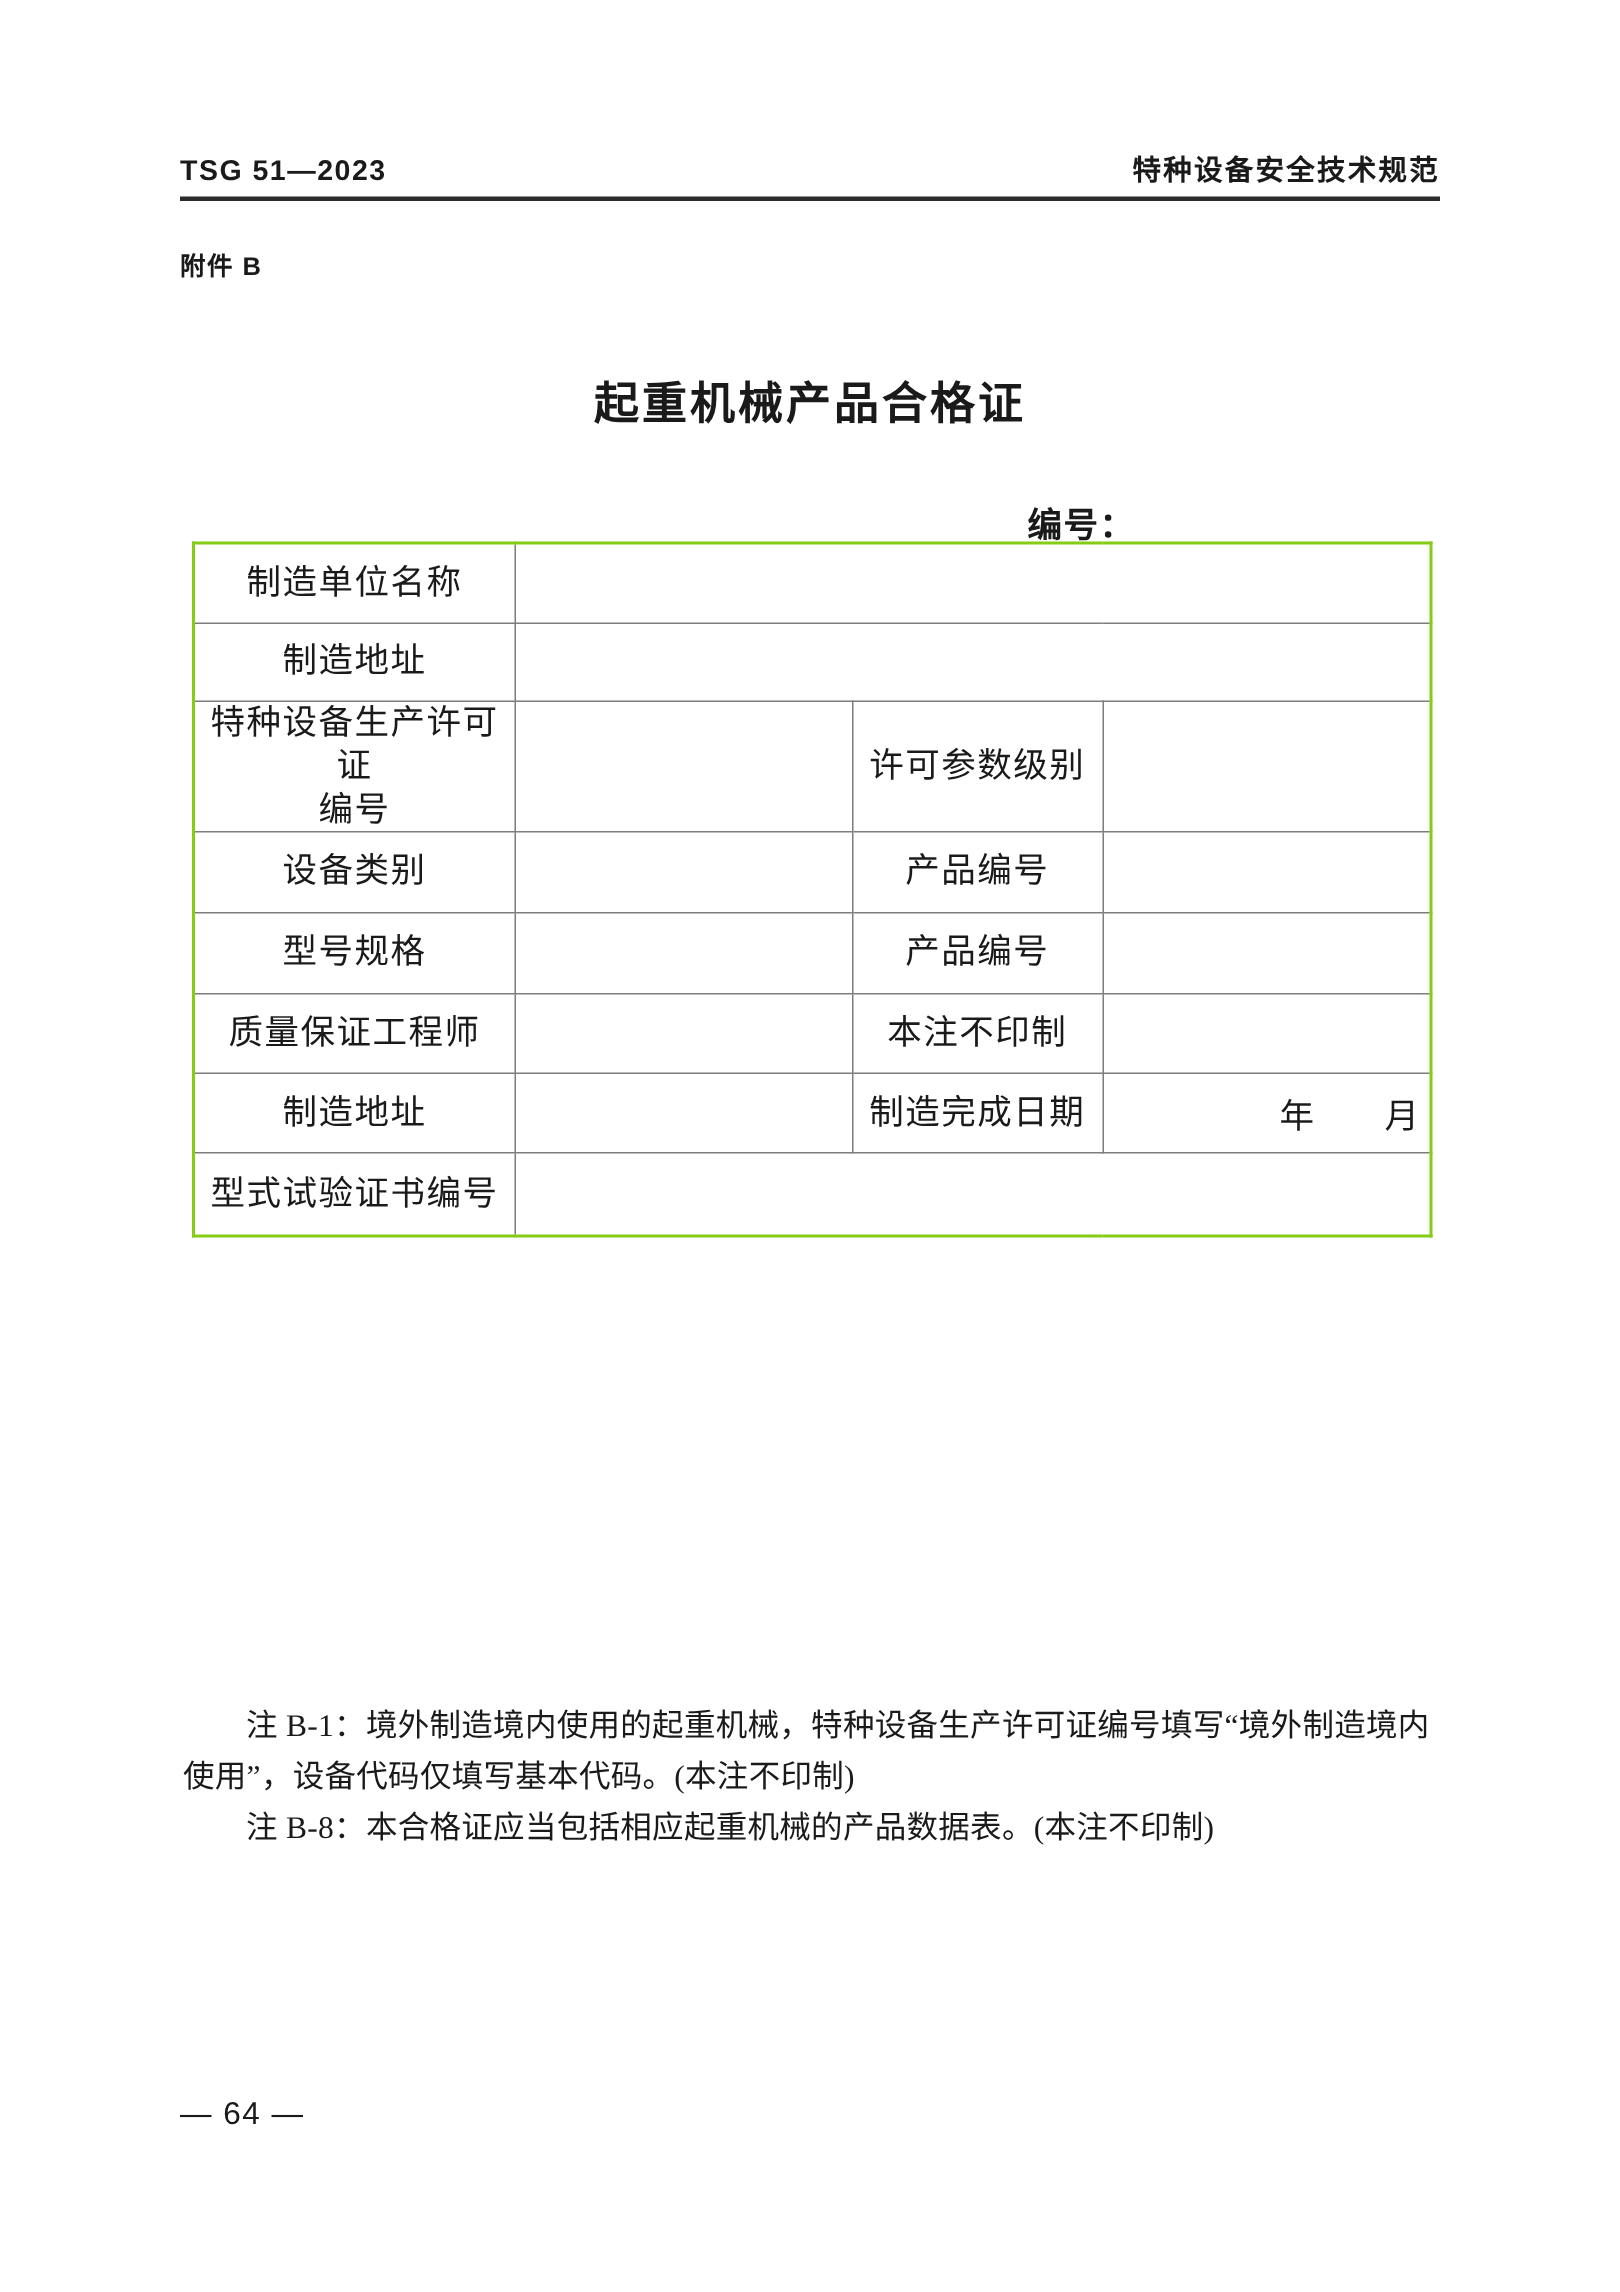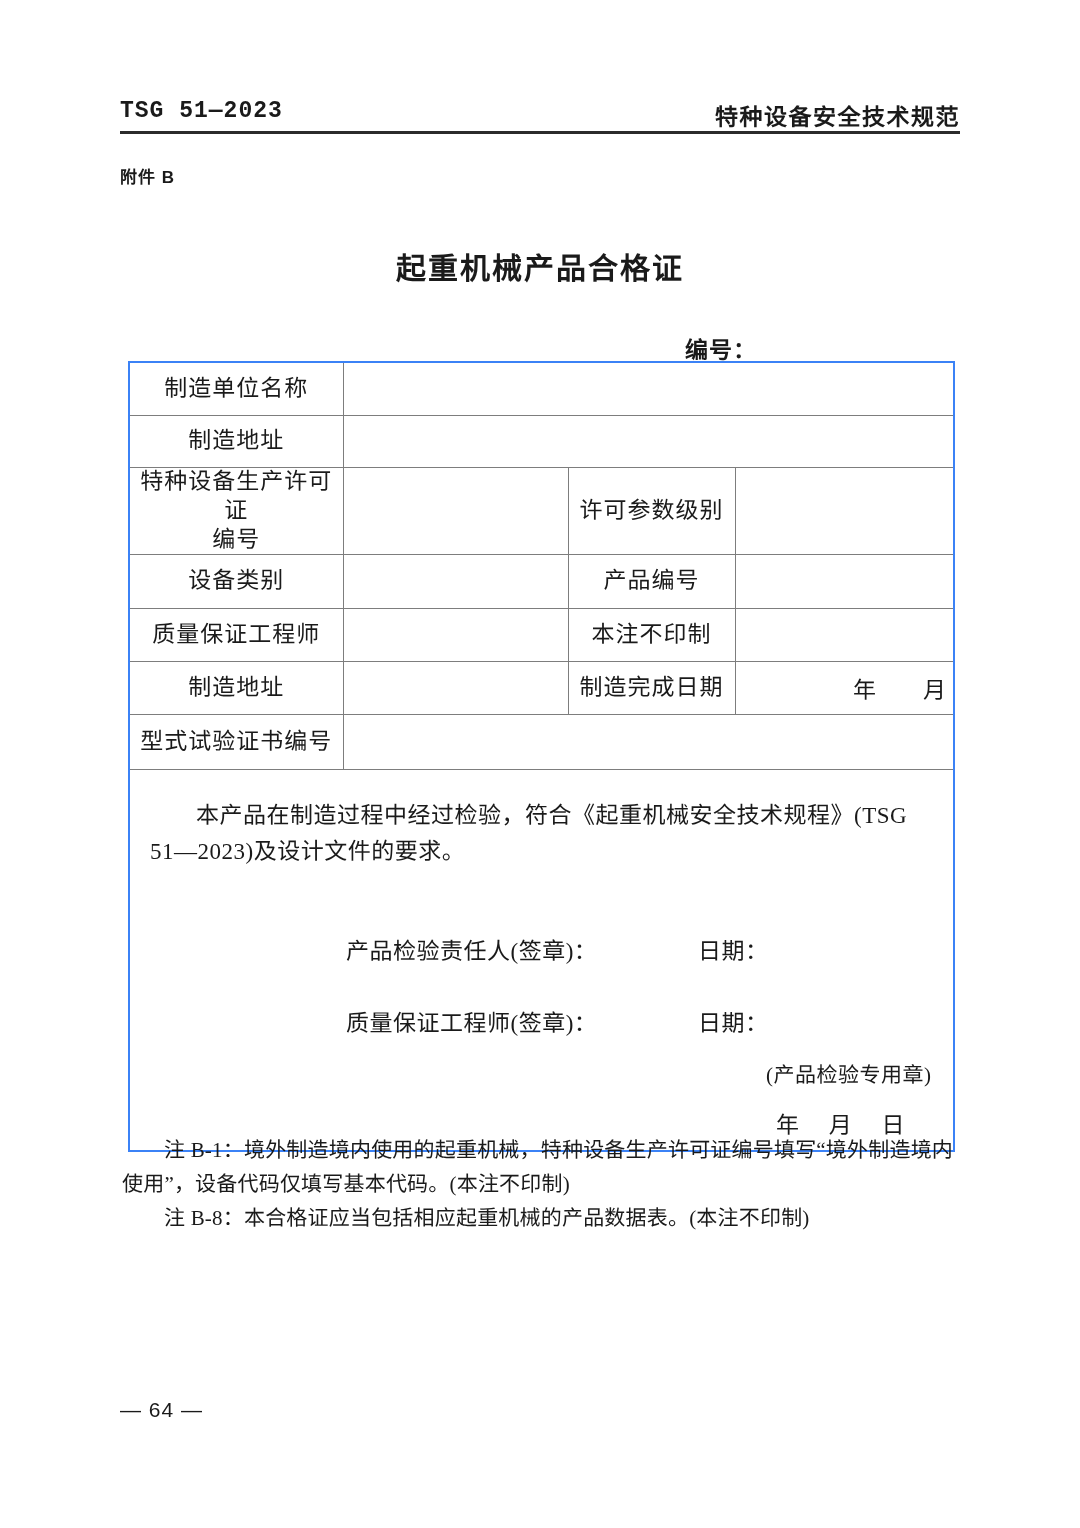--- a/index.html
+++ b/index.html
@@ -25,23 +25,24 @@
   }
 
   
   .doc-header {
     position: absolute;
     left: 120px;
     top: 98px;
     width: 840px;
     display: flex;
     justify-content: space-between;
-    font-family: Liberation Mono, monospace;
-    font-weight: bold;
-    font-size: 23px;
+    align-items: flex-end;
+    font-family: Liberation Sans, sans-serif;
+    font-weight: bold;
+    font-size: 19px;
     letter-spacing: 0.5px;
   }
   .doc-header .std-code { letter-spacing: 1px; }
   .doc-header .std-name { letter-spacing: 1.5px; }
 
   .header-rule {
     position: absolute;
     left: 120px;
     top: 131px;
     width: 840px;
@@ -91,21 +92,21 @@
   .cert-table-wrap {
     position: absolute;
     left: 128px;
     top: 361px;
     width: 825px;
   }
   table.cert-table {
     width: 825px;
     border-collapse: collapse;
     table-layout: fixed;
-    border: 2px solid #3b82f6;
+    border: 2px solid #84cc16;
   }
   table.cert-table td {
     border: 1px solid #7d7d7d;
     font-size: 23px;
     padding: 0 6px;
     vertical-align: middle;
     letter-spacing: 1px;
   }
   td.lbl {
     text-align: center;
@@ -226,57 +227,43 @@
           <td class="lbl">许可参数级别</td>
           <td class="val"></td>
         </tr>
         <tr>
           <td class="lbl" style="height:53px">设备类别</td>
           <td class="val"></td>
           <td class="lbl">产品编号</td>
           <td class="val"></td>
         </tr>
         <tr>
+          <td class="lbl" style="height:53px">型号规格</td>
+          <td class="val"></td>
+          <td class="lbl">产品编号</td>
+          <td class="val"></td>
+        </tr>
+        <tr>
           <td class="lbl" style="height:52px">质量保证工程师</td>
           <td class="val"></td>
           <td class="lbl">本注不印制</td>
           <td class="val"></td>
         </tr>
         <tr>
           <td class="lbl" style="height:52px">制造地址</td>
           <td class="val"></td>
           <td class="lbl">制造完成日期</td>
           <td class="val-date">
             <span>年</span><span class="date-spacer"></span><span>月</span>
           </td>
         </tr>
         <tr>
           <td class="lbl" style="height:54px">型式试验证书编号</td>
           <td class="val" colspan="3"></td>
         </tr>
-        <tr>
-          <td class="statement" colspan="4">
-            <div class="statement-inner">
-              <div class="statement-text">本产品在制造过程中经过检验，符合《起重机械安全技术规程》(TSG 51—2023)及设计文件的要求。</div>
-
-              <div class="sign-block">
-                <div class="sign-row">
-                  <span class="who">产品检验责任人(签章)：</span>
-                  <span class="when">日期：</span>
-                </div>
-                <div class="sign-row">
-                  <span class="who">质量保证工程师(签章)：</span>
-                  <span class="when">日期：</span>
-                </div>
-                <div class="seal-note">(产品检验专用章)</div>
-                <div class="ymd-line">年 月 日</div>
-              </div>
-            </div>
-          </td>
-        </tr>
       </tbody>
     </table>
   </div>
 
   <div class="notes">
     <div class="note-item">注 B-1：境外制造境内使用的起重机械，特种设备生产许可证编号填写“境外制造境内使用”，设备代码仅填写基本代码。(本注不印制)</div>
     <div class="note-item">注 B-8：本合格证应当包括相应起重机械的产品数据表。(本注不印制)</div>
   </div>
 
   <div class="page-number">— 64 —</div>

